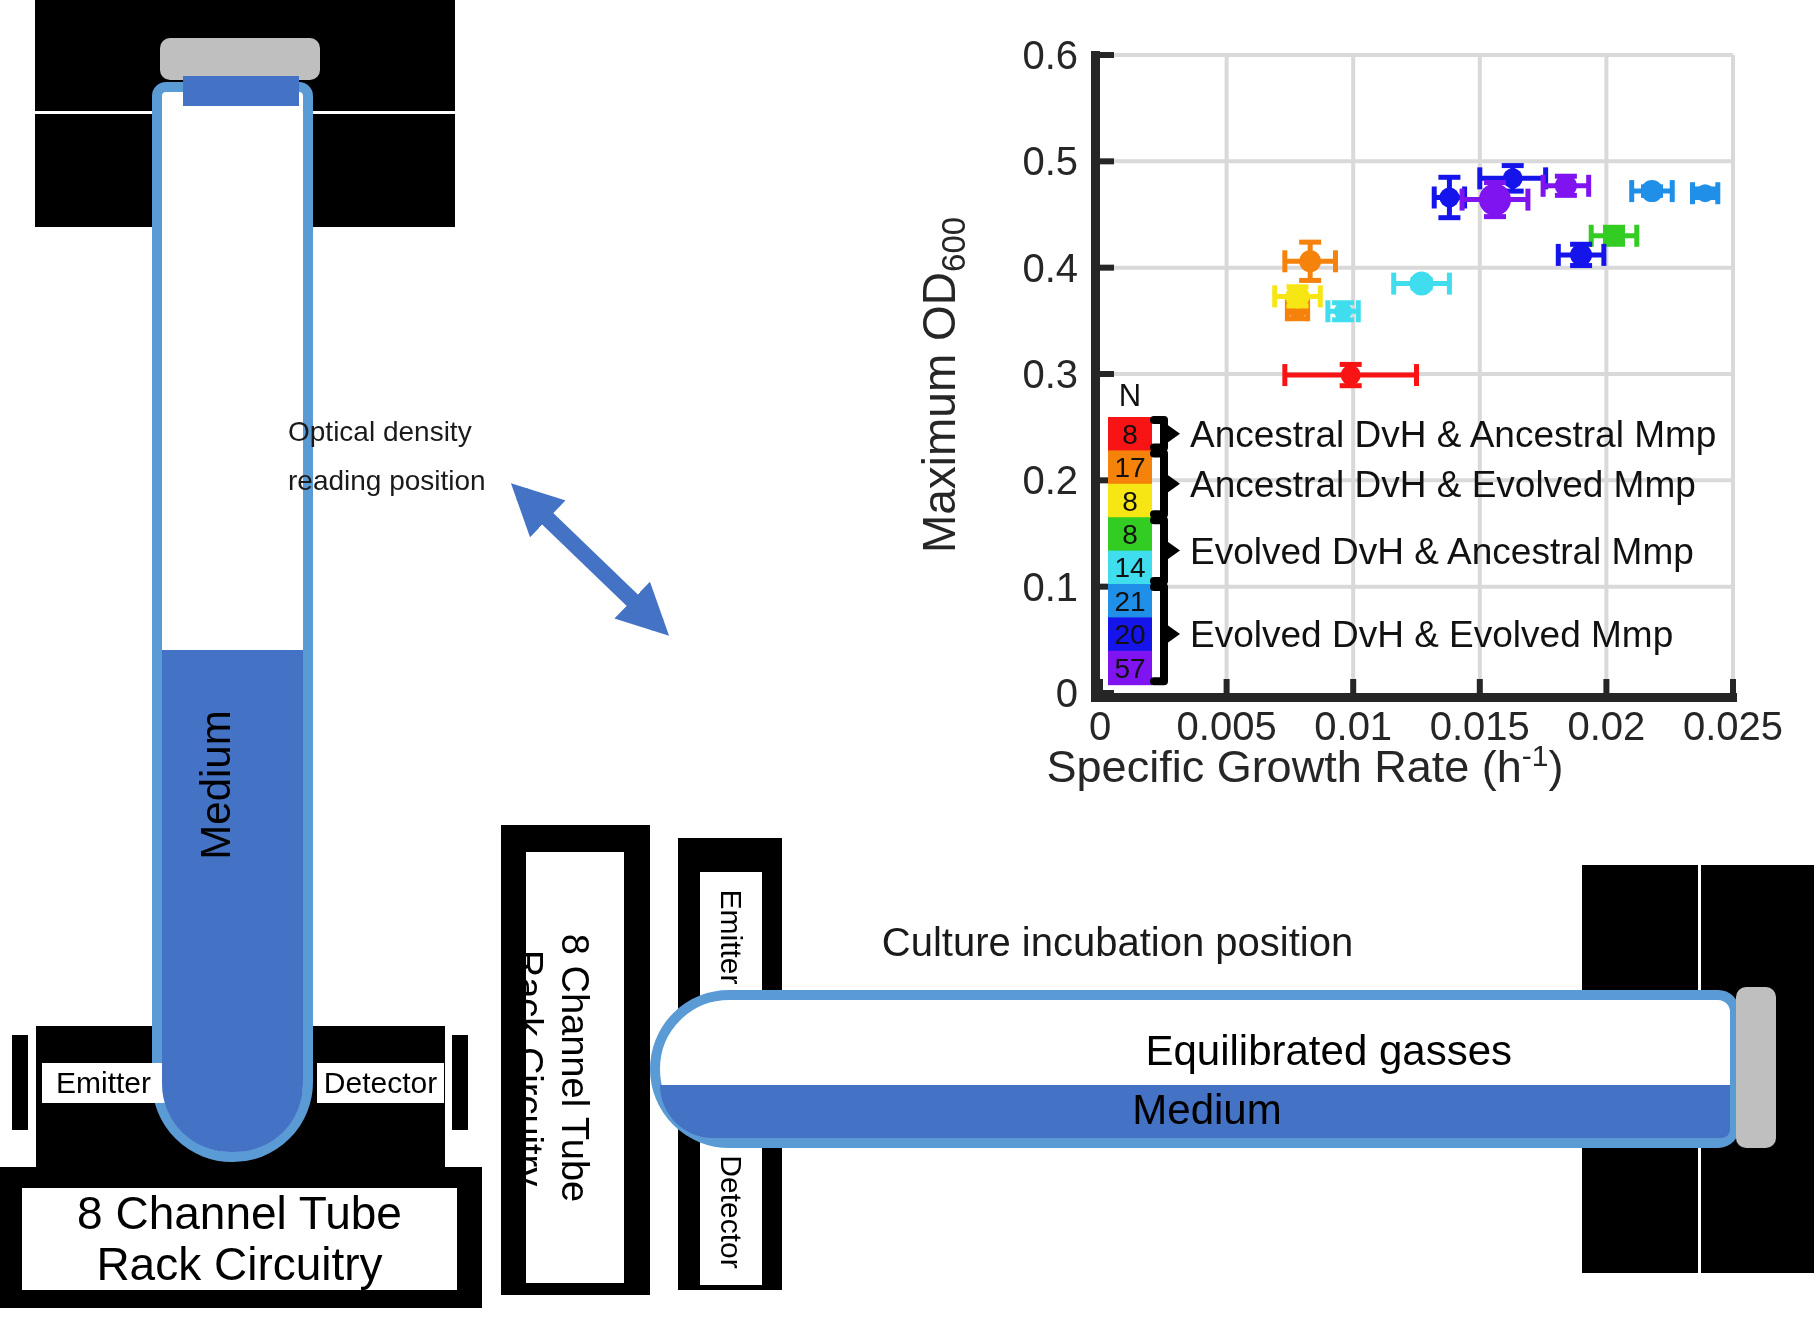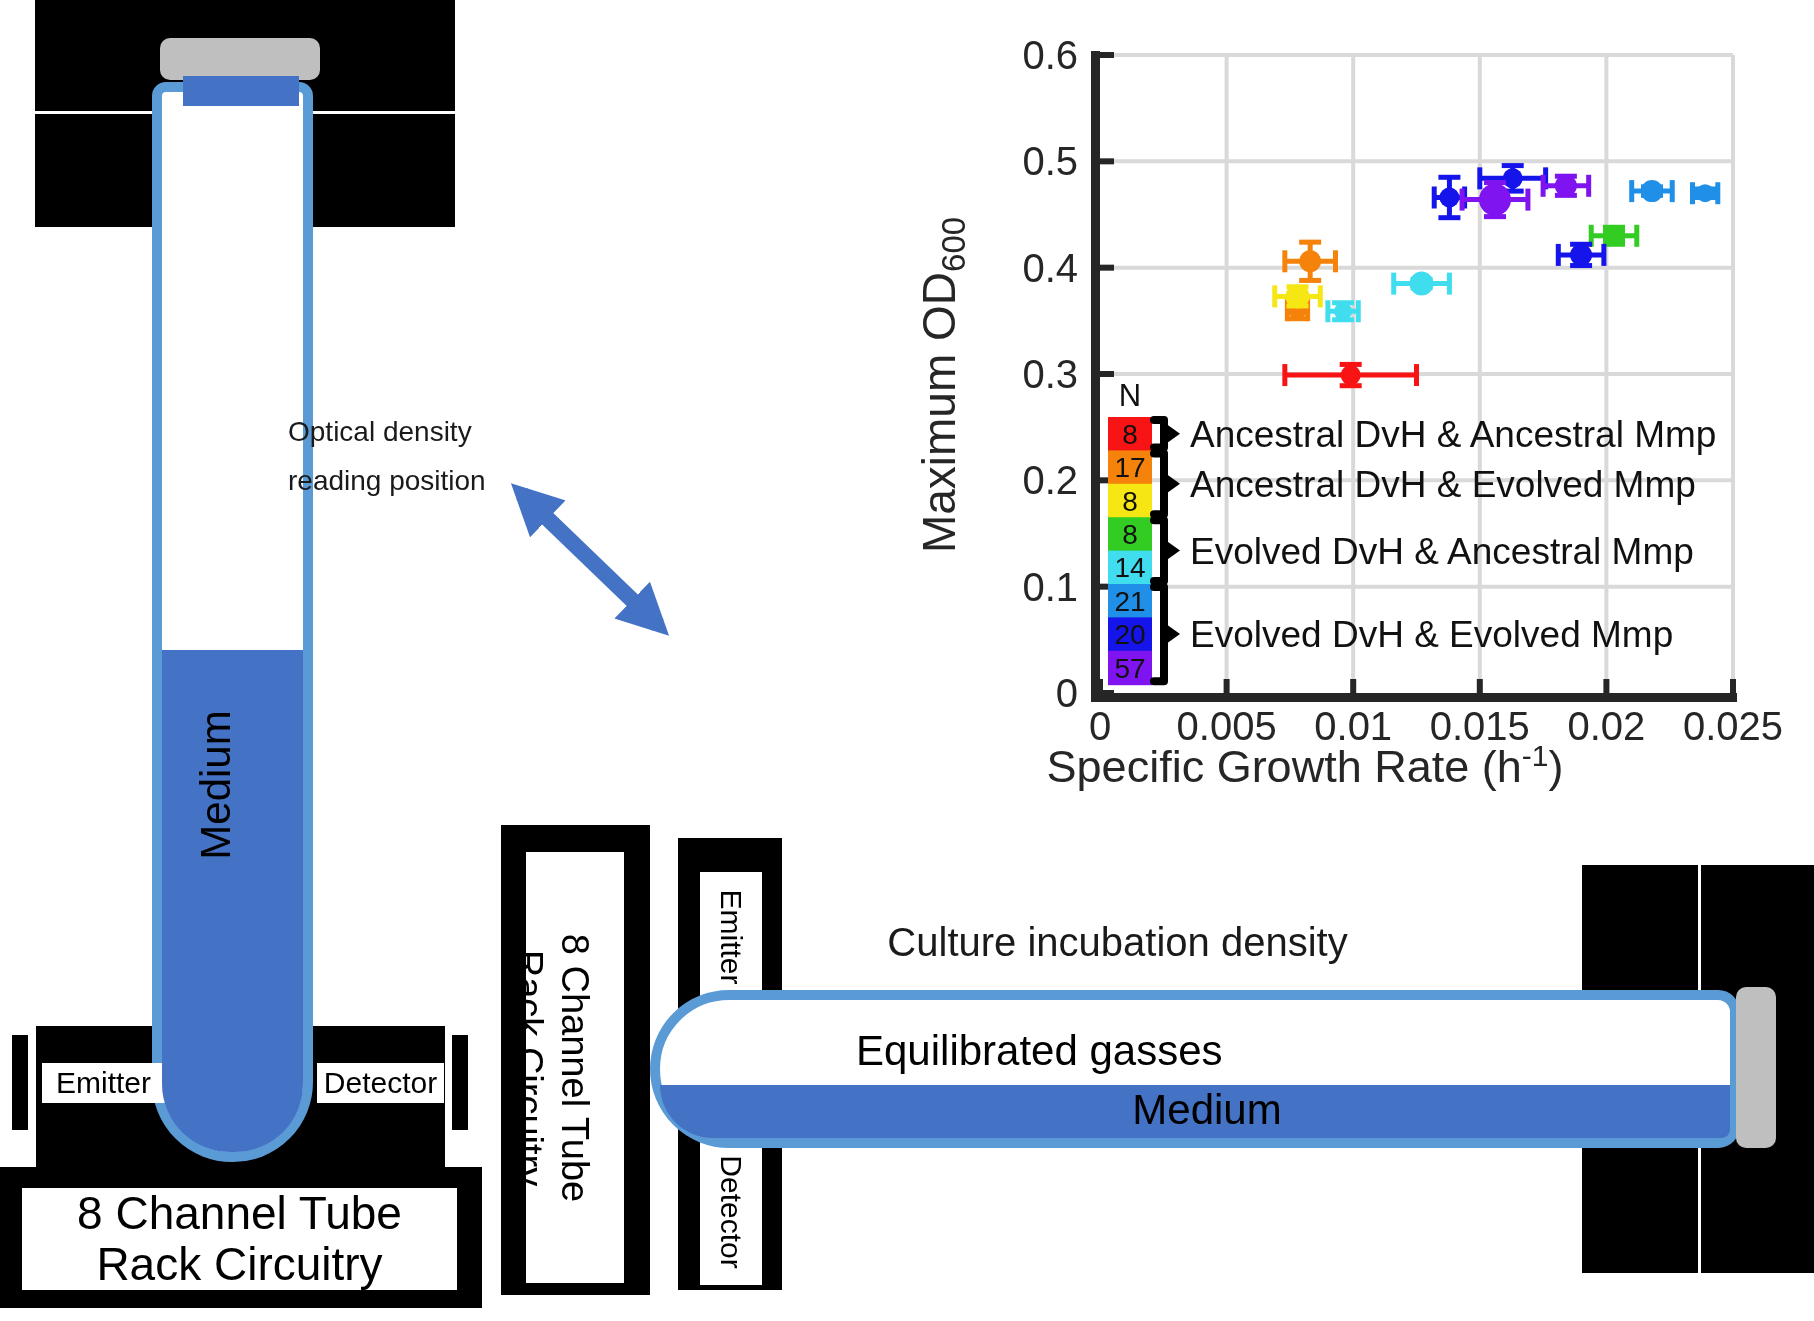--- a/index.html
+++ b/index.html
@@ -85,23 +85,23 @@
     <div style="position:absolute;left:116px;top:0;width:3px;height:100%;background:#fff;"></div>
   </div>
 
   <div class="abs" style="left:650px;top:990px;width:1090px;height:158px;z-index:3;background:#fff;
               border:10px solid #5B9BD5;box-sizing:border-box;border-radius:79px 22px 22px 79px;"></div>
   <div class="abs" style="left:660px;top:1085px;width:1070px;height:53px;background:#4472C4;z-index:4;
               border-radius:0 0 10px 62px;"></div>
   <div class="abs" style="left:1736px;top:987px;width:40px;height:161px;background:#BFBFBF;border-radius:10px;z-index:5;"></div>
 
   <div class="abs center-origin" style="left:855px;top:920px;width:525px;font-size:40px;color:#1a1a1a;z-index:5;transform:none;text-align:center;">
-    <span>Culture incubation density</span>
-  </div>
-  <div class="abs" style="left:856px;top:1027px;width:610px;text-align:left;font-size:42px;z-index:5;">
+    <span>Culture incubation position</span>
+  </div>
+  <div class="abs" style="left:902px;top:1027px;width:610px;text-align:right;font-size:42px;z-index:5;">
     <span>Equilibrated gasses</span>
   </div>
   <div class="abs" style="left:902px;top:1086px;width:610px;text-align:center;font-size:42px;z-index:5;">
     <span>Medium</span>
   </div>
 
   <svg id="chart-svg" class="abs" style="left:860px;top:0;z-index:2;" width="954" height="800" viewBox="0 0 954 800">
       <g>
         <line x1="366.6" x2="366.6" y1="55" y2="693" stroke="#D9D9D9" stroke-width="4"></line>
         <line x1="493.2" x2="493.2" y1="55" y2="693" stroke="#D9D9D9" stroke-width="4"></line>

